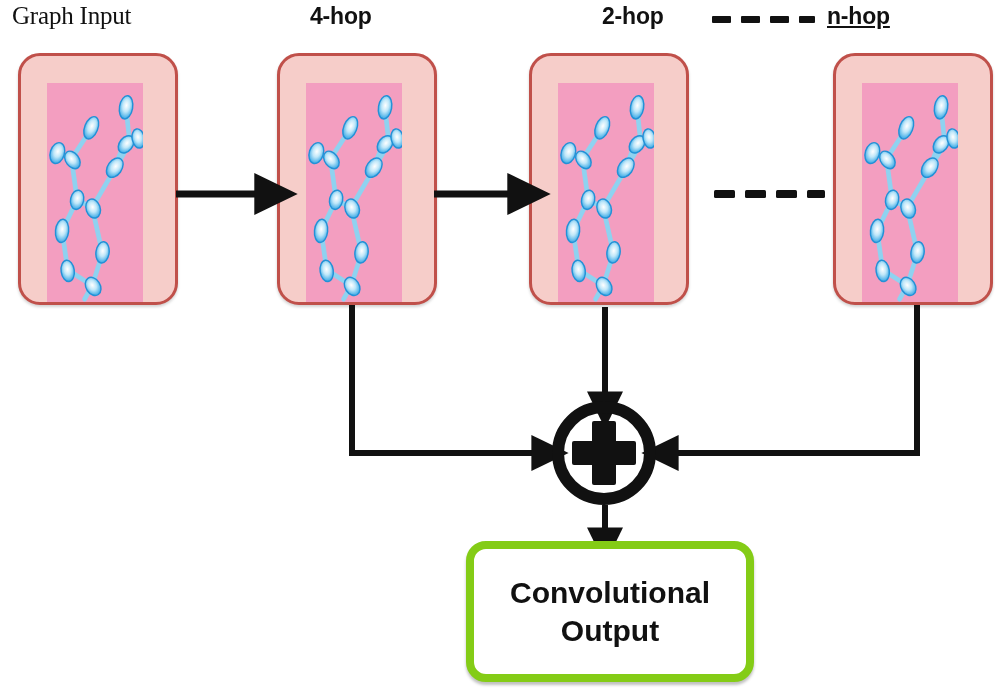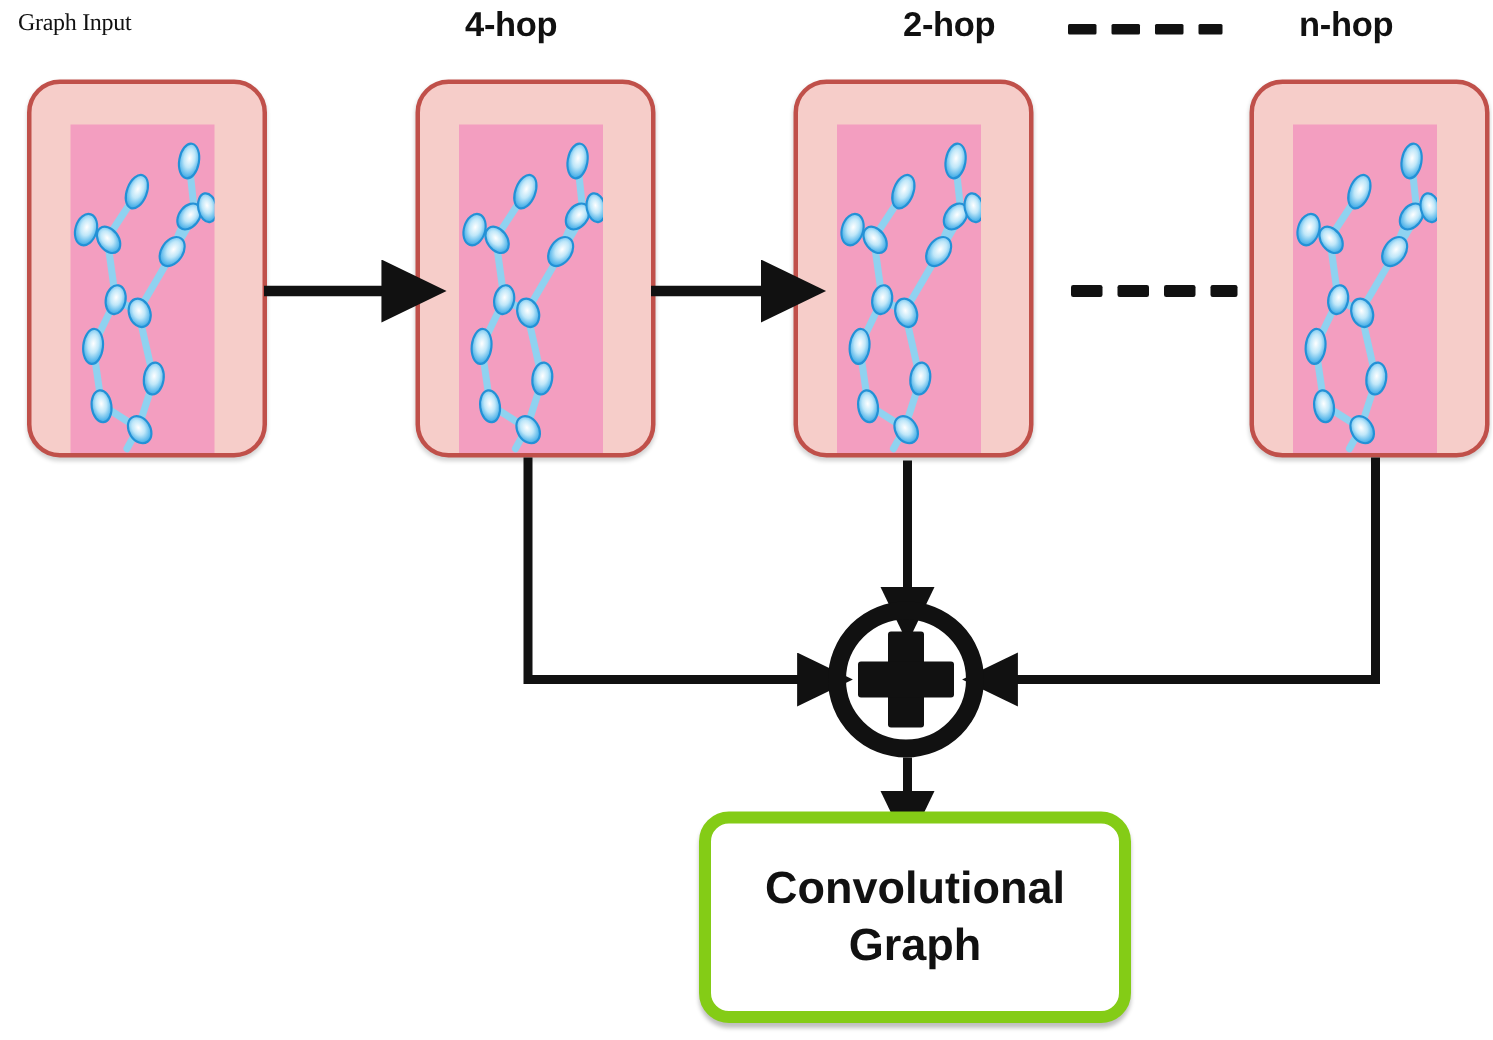--- a/index.html
+++ b/index.html
@@ -20,24 +20,24 @@
   .col-label {
     position: absolute;
     font-family: "Liberation Sans", sans-serif;
     font-weight: bold;
     color: #111111;
     font-size: 23px;
     line-height: 28px;
     white-space: nowrap;
     letter-spacing: -0.2px;
   }
-  #label-graph-input { left: 12px;  top: 2px; font-weight: normal; font-family:"Liberation Serif", serif; font-size:16px;}
+  #label-graph-input { left: 12px;  top: 2px; font-weight: normal; font-family:"Liberation Serif", serif; font-size:25px;}
   #label-1hop       { left: 310px; top: 2px; }
   #label-2hop       { left: 602px; top: 2px; }
-  #label-nhop       { left: 866px; top: 2px; }
+  #label-nhop       { left: 827px; top: 2px; text-decoration: underline; }
 
   .header-dashes {
     position: absolute;
     left: 712px;
     top: 10px;
     width: 105px;
     height: 18px;
   }
 
   
@@ -341,17 +341,17 @@
     <g>
       <circle cx="604" cy="453" r="46" fill="none" stroke="#111111" stroke-width="12"></circle>
       <rect x="592" y="421" width="24" height="64" rx="2" fill="#111111"></rect>
       <rect x="572" y="441" width="64" height="24" rx="2" fill="#111111"></rect>
     </g>
   </svg>
 
   <div id="output-box">
     <div id="output-box-label">
       <div>Convolutional</div>
-      <div>Graph</div>
+      <div>Output</div>
     </div>
   </div>
 
 </div>
 
 </body></html>

